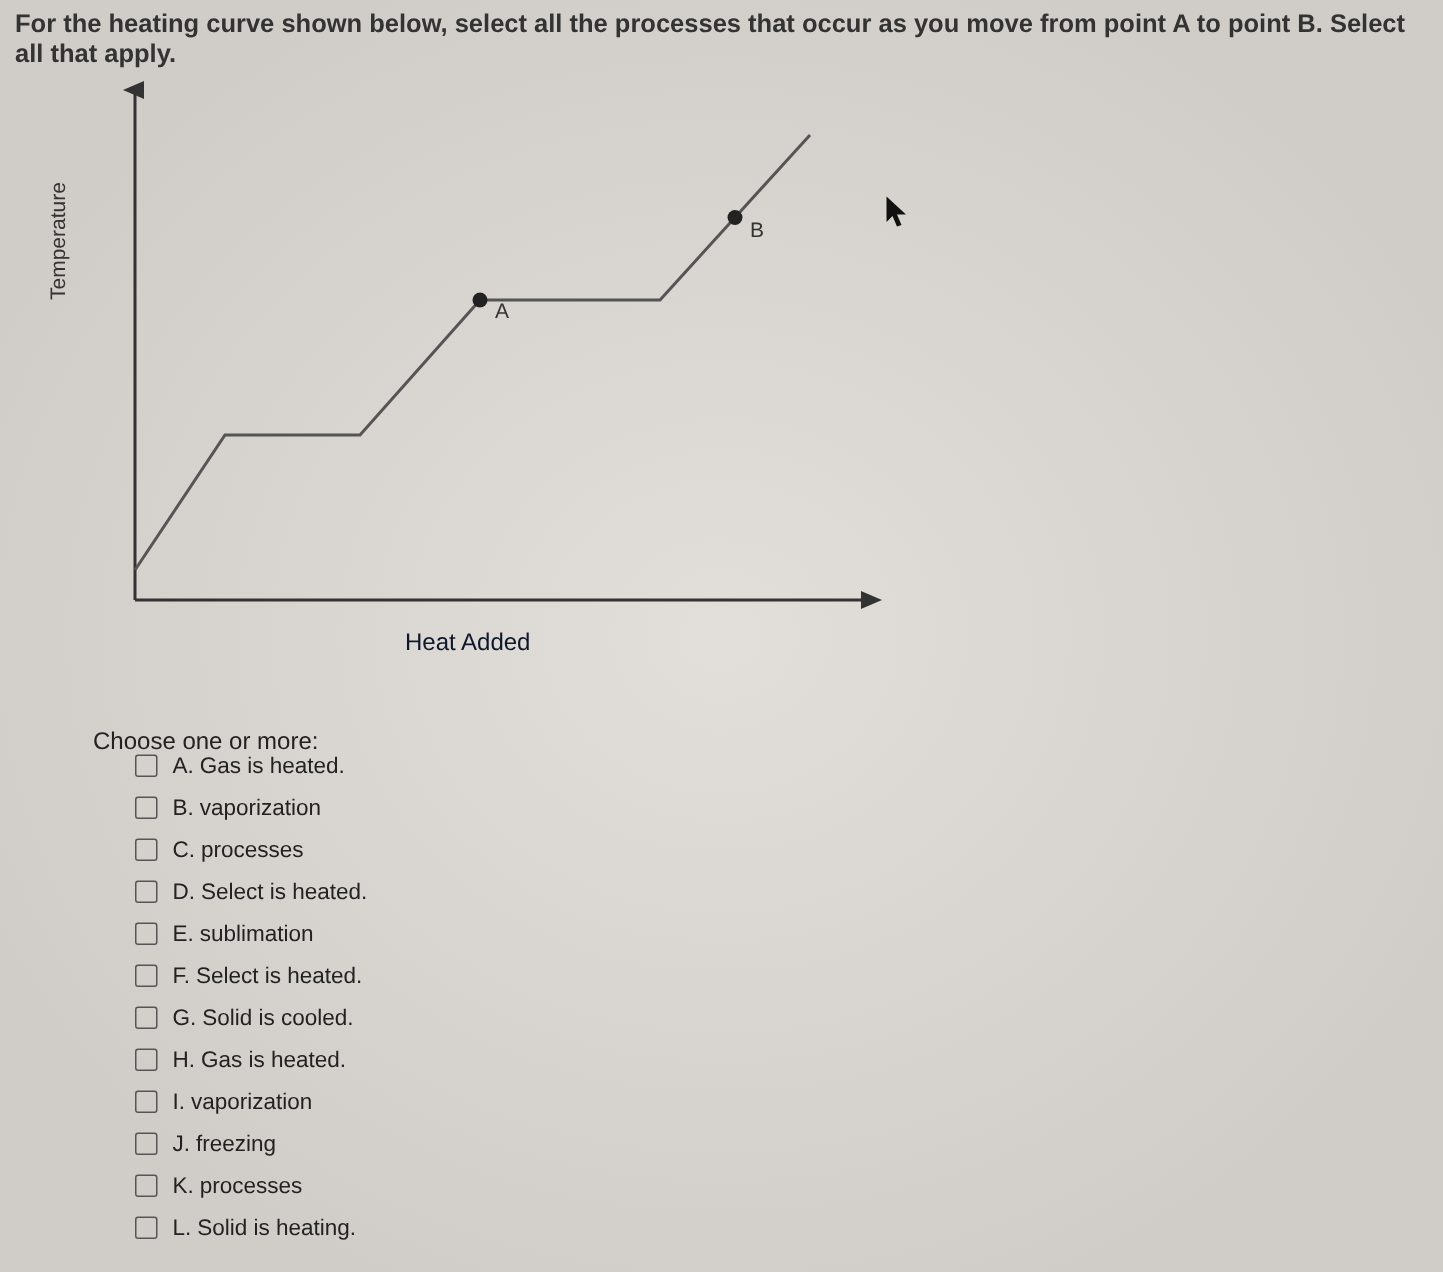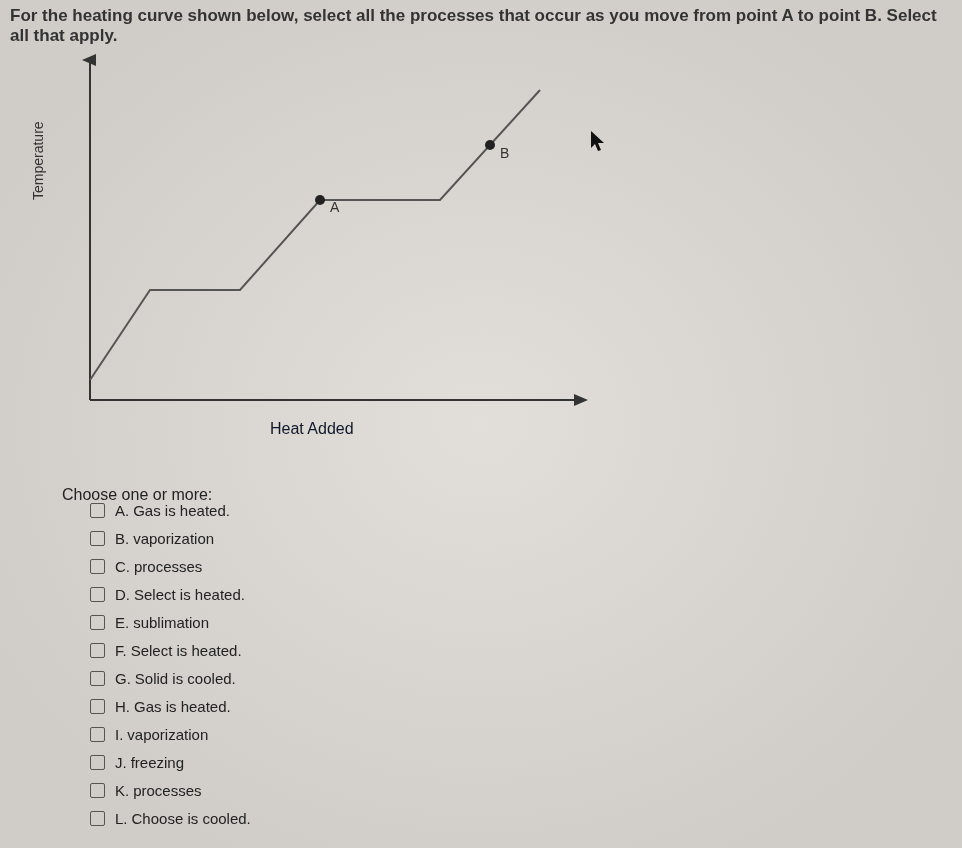--- a/index.html
+++ b/index.html
@@ -194,17 +194,17 @@
       <span>freezing</span>
     </div>
     <div class="option-row">
       <div class="checkbox"></div>
       <span class="opt-letter">K.</span>
       <span>processes</span>
     </div>
     <div class="option-row">
       <div class="checkbox"></div>
       <span class="opt-letter">L.</span>
-      <span>Choose is cooled.</span>
+      <span>Solid is heating.</span>
     </div>
   </div>
 
 </div>
 
 </body></html>

